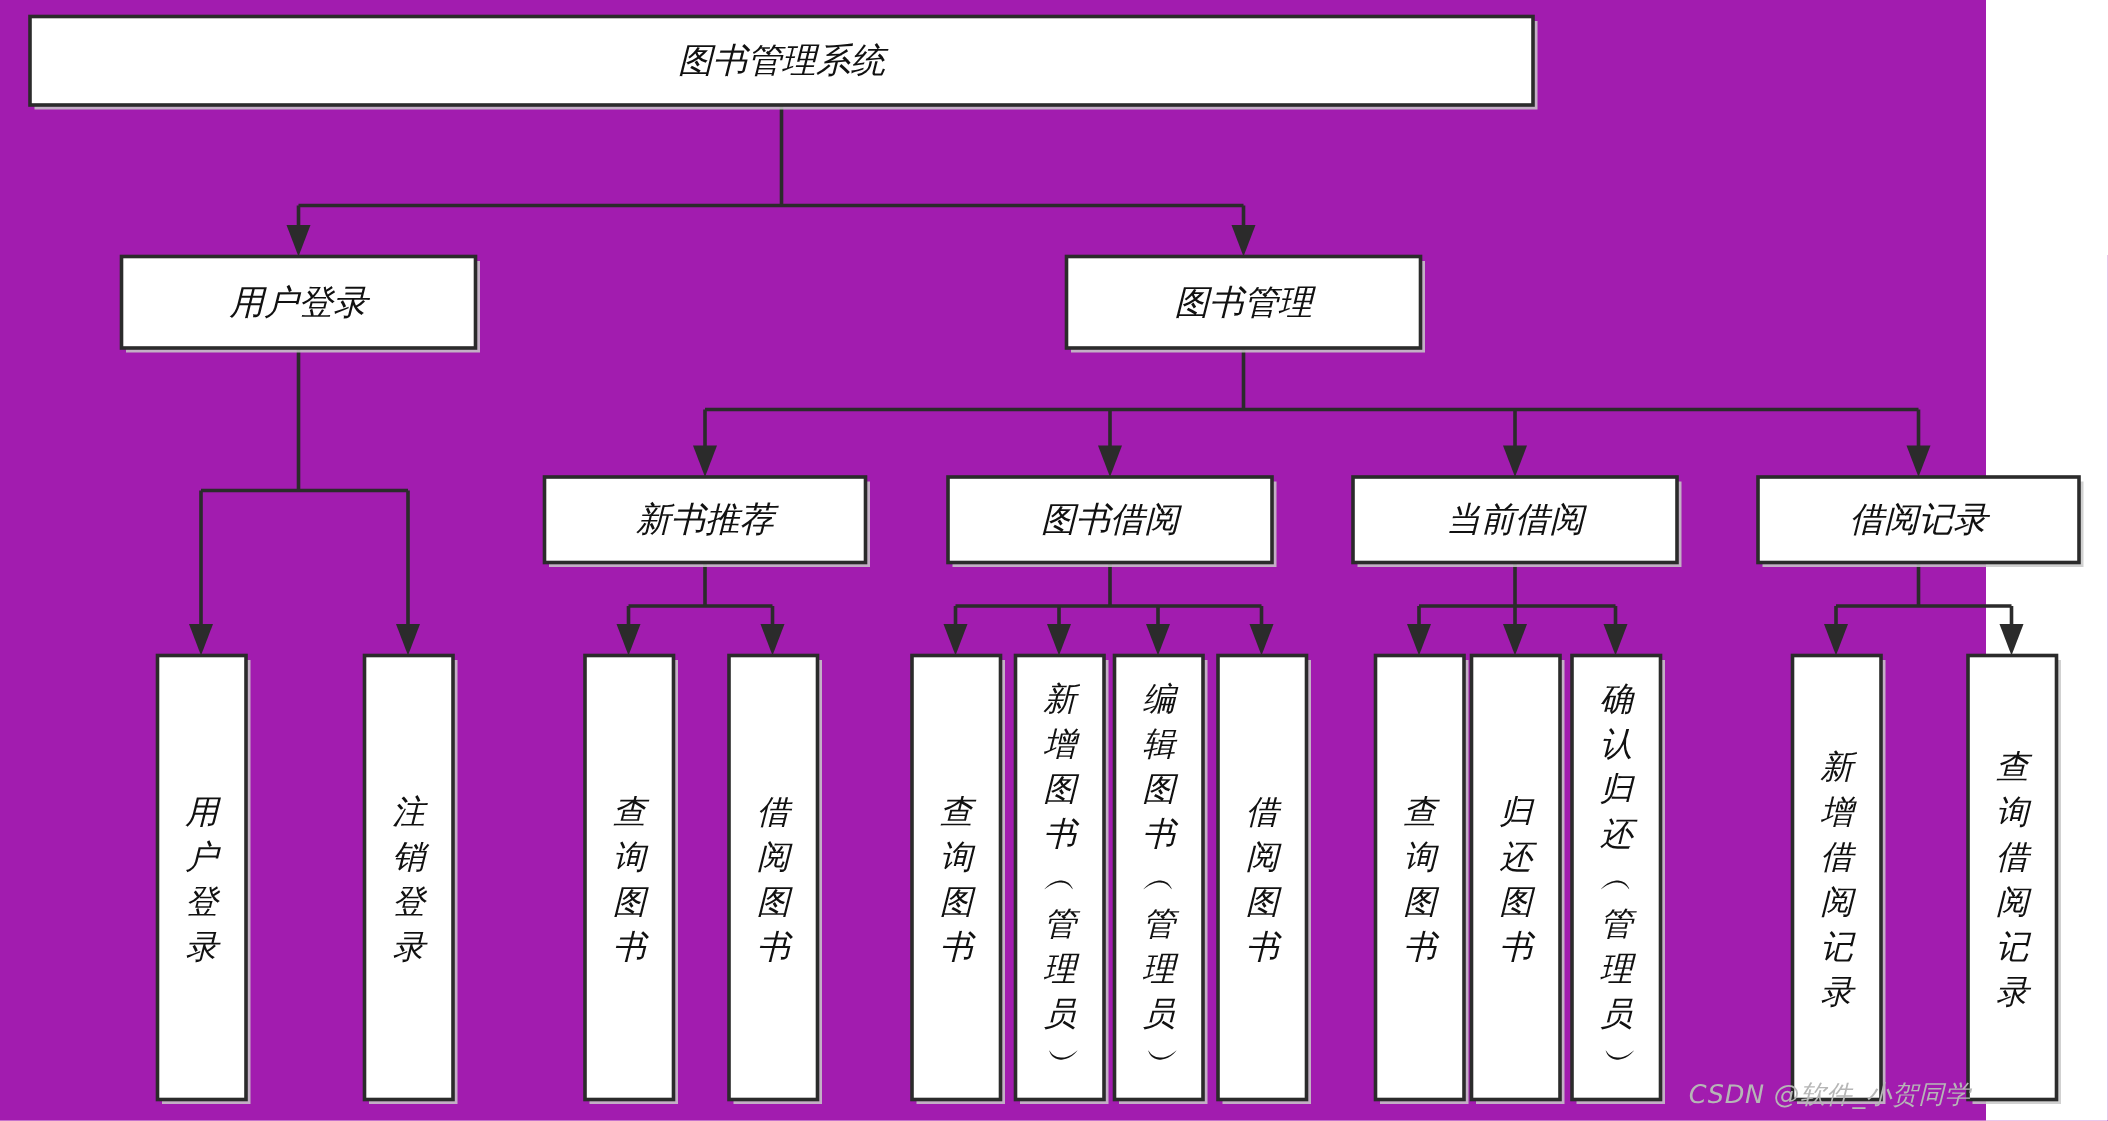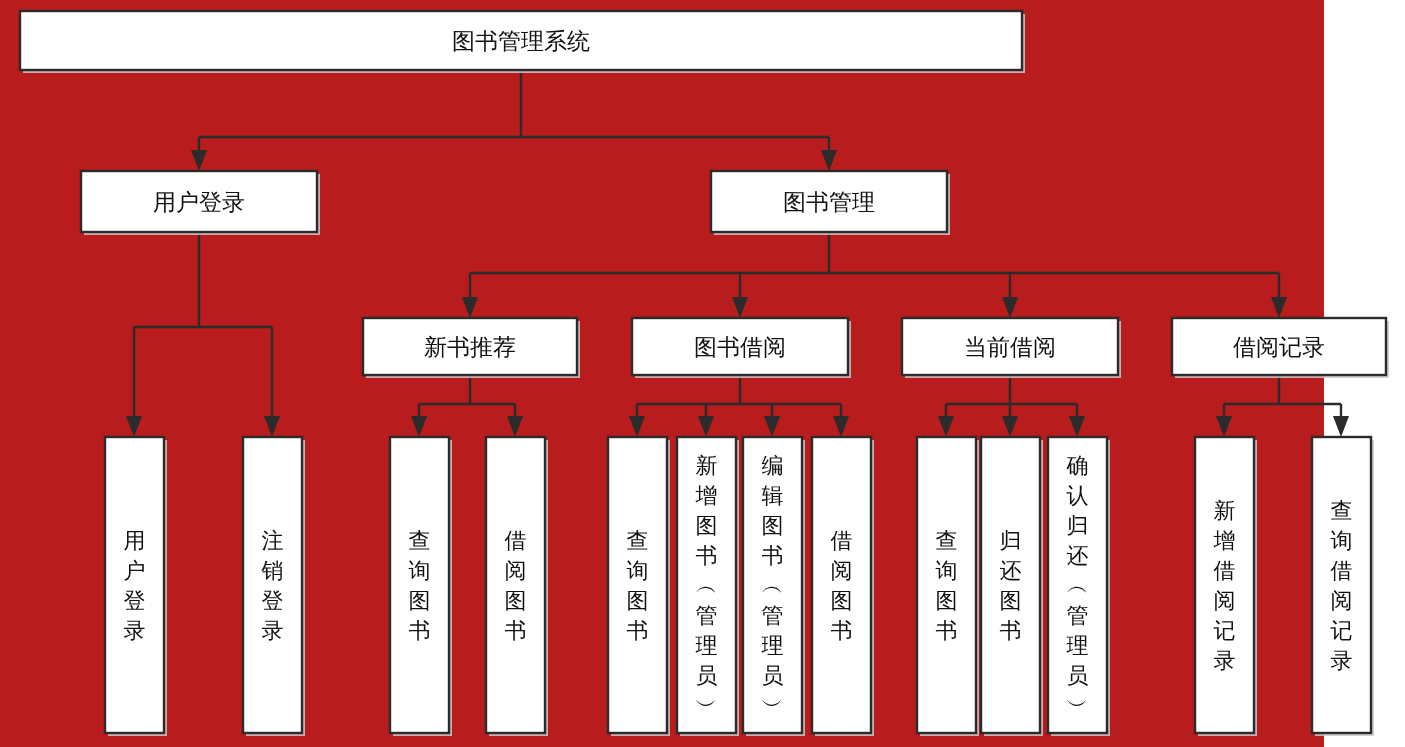--- a/index.html
+++ b/index.html
@@ -11,21 +11,22 @@
   body {
     width: 1405px;
     height: 747px;
     overflow: hidden;
     font-family: "DejaVu Sans", "Liberation Sans", sans-serif;
   }
   #diagram-root {
     position: relative;
     width: 1324px;
     height: 747px;
-    background: #b91c1c;
+    background: #a21caf;
+    font-style: italic;
   }
   svg.diagram {
     position: absolute;
     left: 0;
     top: 0;
     width: 1405px;
     height: 747px;
     display: block;
   }
   .node-rect {
@@ -223,13 +224,14 @@
           </g>
           <g>
             <rect class="node-shadow" x="1315" y="440" width="59" height="296"></rect>
             <rect class="node-rect" x="1312" y="437" width="59" height="296"></rect>
             <text class="node-label-v" x="1341.5" y="518.4"><tspan x="1341.5">查</tspan><tspan x="1341.5" dy="30">询</tspan><tspan x="1341.5" dy="30">借</tspan><tspan x="1341.5" dy="30">阅</tspan><tspan x="1341.5" dy="30">记</tspan><tspan x="1341.5" dy="30">录</tspan></text>
           </g>
         </g>
     </g>
   </svg>
 
+  <div class="watermark-text">CSDN @软件_小贺同学</div>
 </div>
 
 </body></html>

